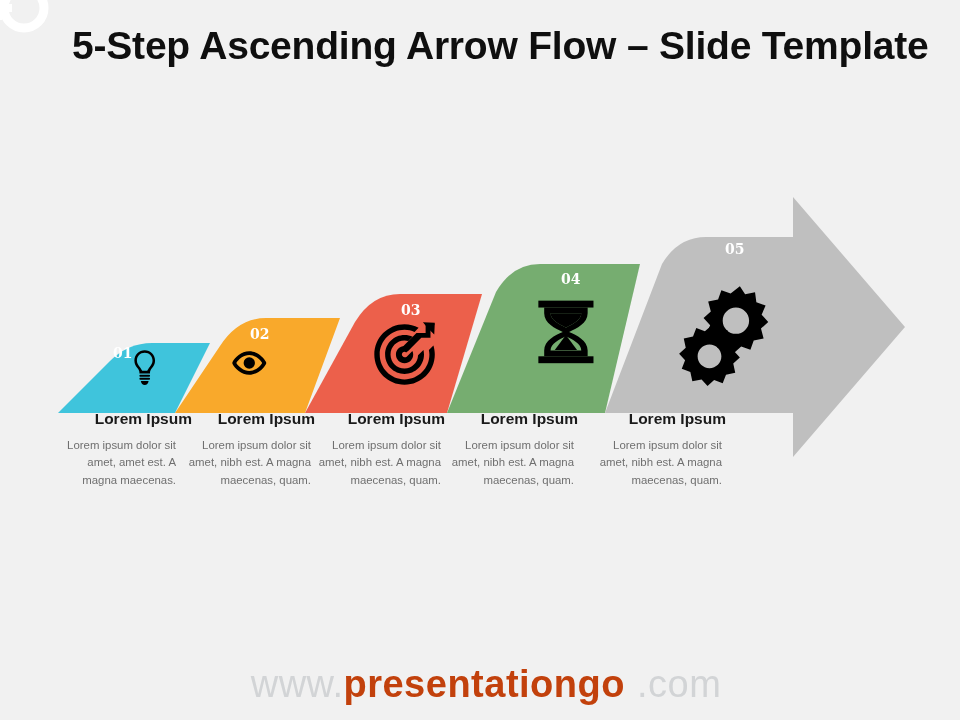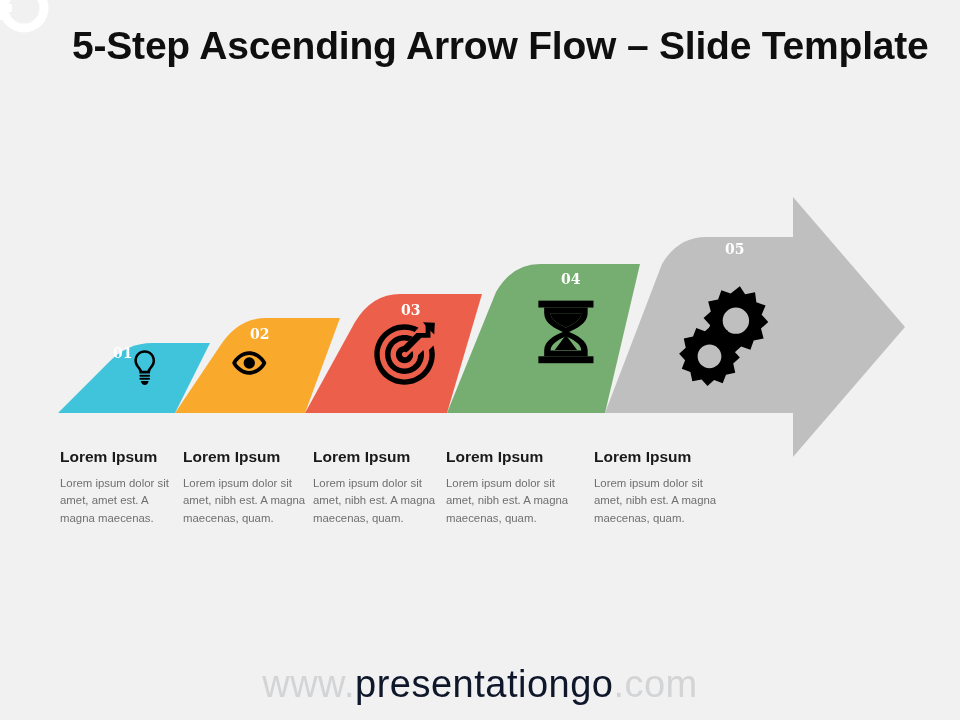--- a/index.html
+++ b/index.html
@@ -61,23 +61,24 @@
     font-family: "DejaVu Serif", serif;
     font-size: 14px;
     font-weight: bold;
     fill: #ffffff;
   }
 
   
   .text-row {
     position: absolute;
     left: 60px;
-    top: 448px;
+    top: 410px;
     width: 860px;
     height: 110px;
+    text-align: right;
   }
   .text-col {
     position: absolute;
     top: 0;
     width: 132px;
   }
   .text-col.c0 { left: 0px; }
   .text-col.c1 { left: 123px; }
   .text-col.c2 { left: 253px; }
   .text-col.c3 { left: 386px; }
@@ -106,22 +107,22 @@
   .footer {
     position: absolute;
     left: 0;
     top: 663px;
     width: 960px;
     text-align: center;
     font-size: 38px;
     letter-spacing: 0.5px;
     white-space: nowrap;
   }
-  .footer .dim   { color: #d2d4d6; font-weight: 300; }
-  .footer .brand { color: #0f172a; font-weight: 400; }
+  .footer .dim   { color: #d2d4d6; font-weight: 300; margin-left: 12px; }
+  .footer .brand { color: #c2410c; font-weight: 700; }
 </style>
 </head>
 <body>
 
 <div id="slide">
 
   <svg class="logo-watermark" viewBox="0 0 90 62" aria-hidden="true">
     <rect x="2" y="18" width="26" height="9" fill="#ffffff"></rect>
     <rect x="2" y="33" width="26" height="9" fill="#ffffff"></rect>
     <circle cx="50" cy="30" r="20" fill="none" stroke="#ffffff" stroke-width="9"></circle>

